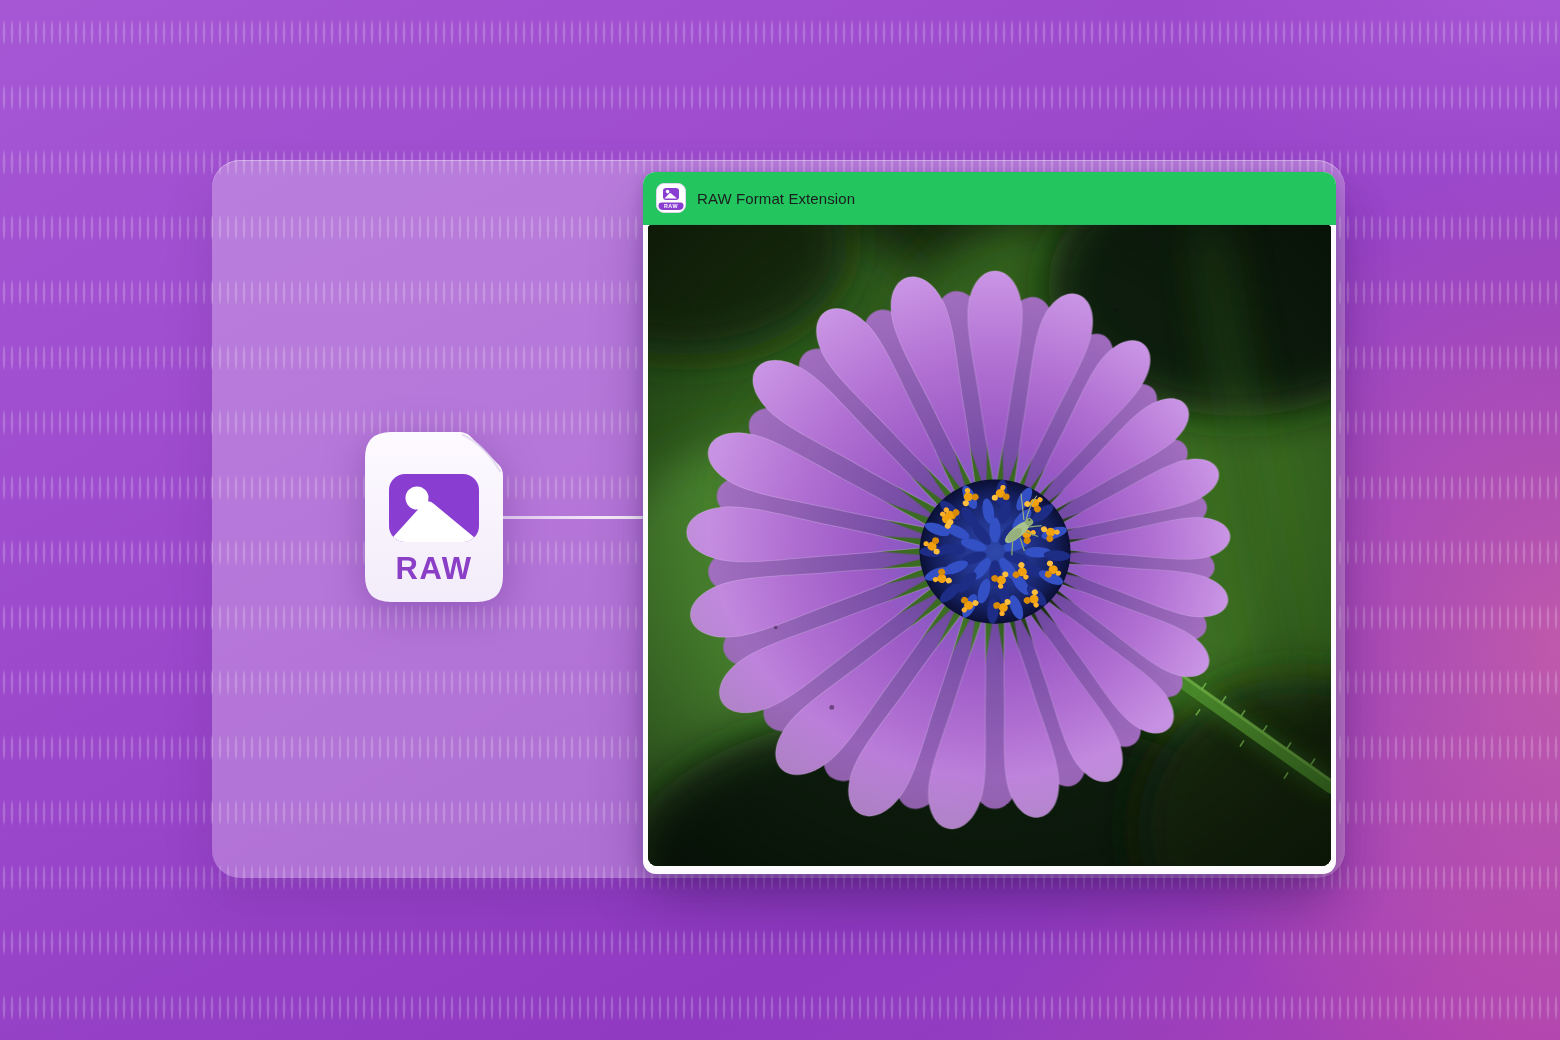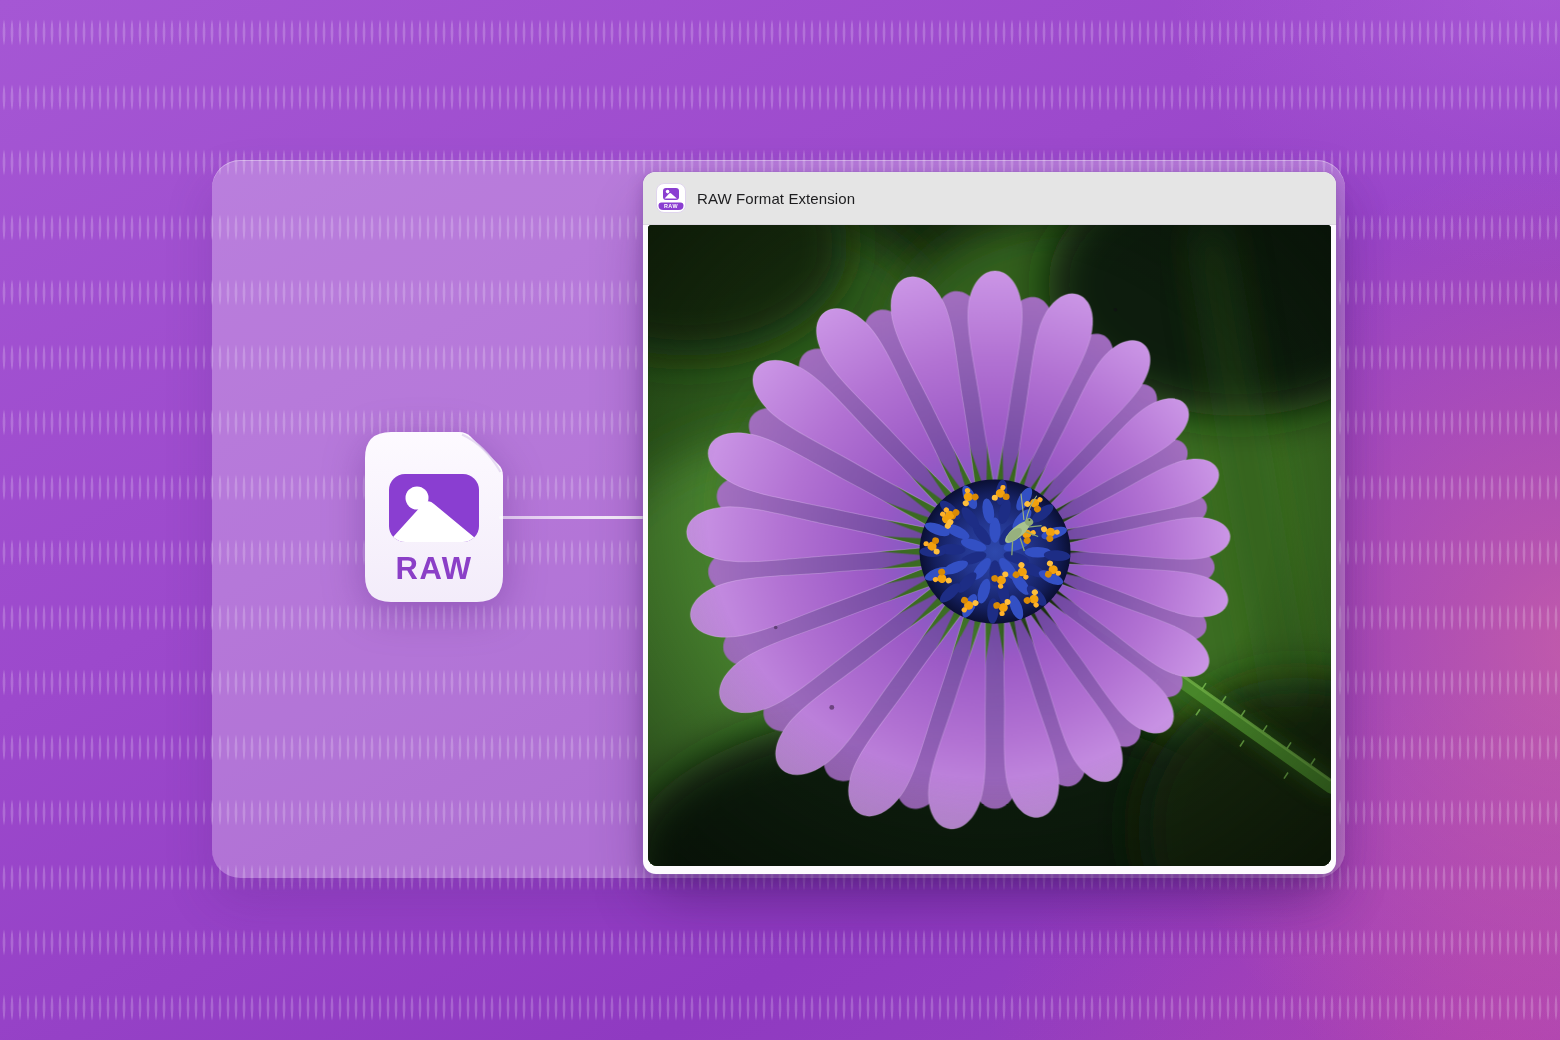--- a/index.html
+++ b/index.html
@@ -39,21 +39,21 @@
   
   .window{
     position:absolute;left:643px;top:172px;width:693px;height:702px;
     background:#fdfbfe;border-radius:13px;overflow:hidden;
     box-shadow:0 0 0 1px rgba(150,110,190,0.25),
                0 30px 60px -12px rgba(55,15,90,0.45),
                0 6px 16px rgba(55,15,90,0.25);
     display:flex;flex-direction:column;
   }
   .titlebar{
-    height:53px;flex:0 0 53px;background:#e5e5e5;
+    height:53px;flex:0 0 53px;background:#22c55e;
     display:flex;align-items:center;gap:11px;padding-left:13px;
     border-bottom:1px solid rgba(110,70,150,0.08);box-sizing:border-box;
   }
   .titlebar .title{font-size:15px;color:#1d1d1f;letter-spacing:.1px;}
   .photo-wrap{
     margin:0 5px 8px;height:636px;flex:1 1 auto;
     border-radius:4px 4px 9px 9px;overflow:hidden;background:#16290f;
   }
   .photo-wrap svg{display:block;width:100%;height:100%;}
 </style>

